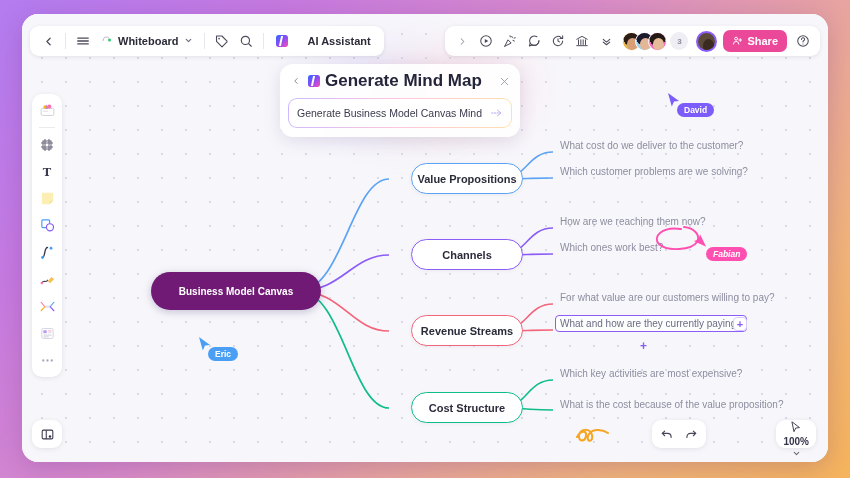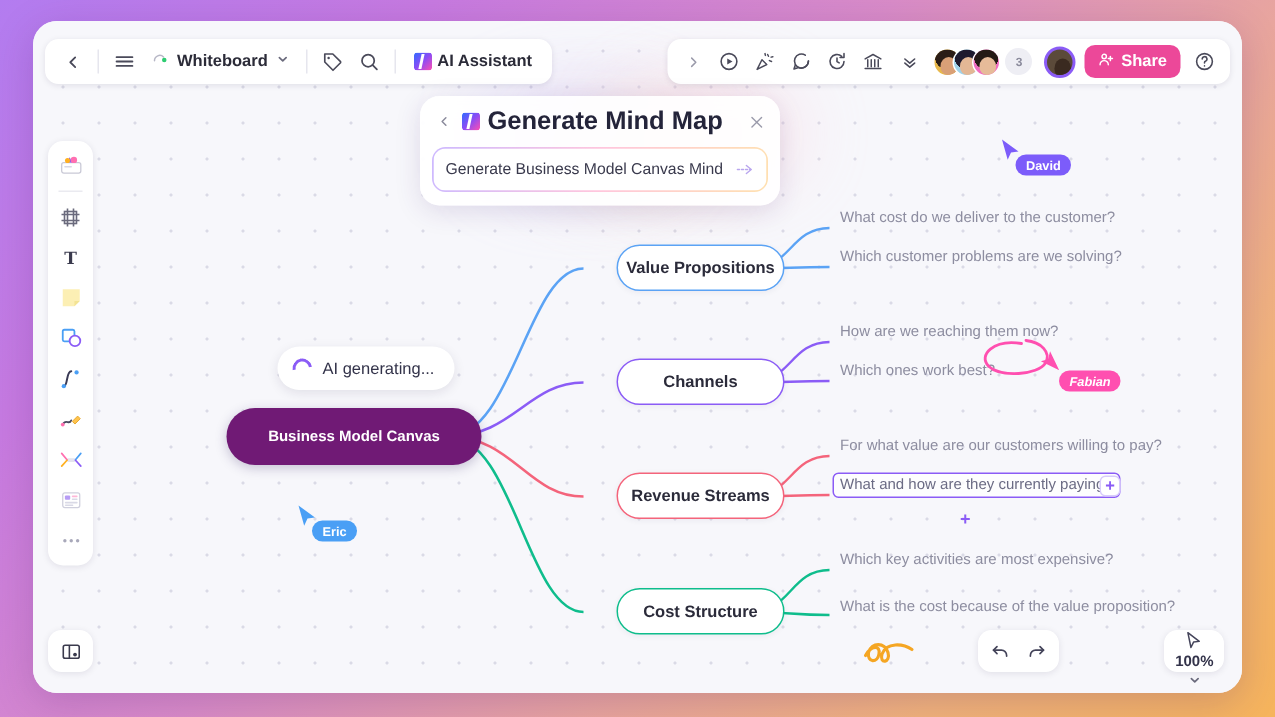--- a/index.html
+++ b/index.html
@@ -58,21 +58,21 @@
     width: 24px; height: 24px; border-radius: 6px; cursor: pointer;
     color: #4a4a5a;
   }
   .tb-sep { width: 1px; height: 16px; background: #e6e6ee; margin: 0 5px; }
   .doc-chip {
     display: flex; align-items: center; gap: 5px;
     padding: 0 6px; height: 24px; border-radius: 6px; cursor: pointer;
     font-size: 11px; color: #2b2b38; font-weight: 600; white-space: nowrap;
   }
   .ai-chip {
-    display: flex; align-items: center; gap: 4px;
+    display: flex; align-items: center; gap: 20px;
     padding: 0 7px; height: 24px; border-radius: 6px; cursor: pointer;
     font-size: 11px; color: #2b2b38; font-weight: 600; white-space: nowrap;
   }
   .ai-mark {
     width: 12px; height: 12px; border-radius: 2px; flex: none;
     background: linear-gradient(135deg,#2f6bff 0%, #8b4cf5 50%, #ff4fb0 100%);
     -webkit-mask: linear-gradient(#000,#000);
     position: relative;
   }
   .ai-mark::after {
@@ -552,24 +552,20 @@
 
       <div class="leaf" style="left:535px; top:352px;">Which key activities are most expensive?</div>
       <div class="leaf" style="left:535px; top:383px;">What is the cost because of the value proposition?</div>
     </div>
 
     <svg style="position:absolute;inset:0;pointer-events:none;" width="806" height="448">
       <path d="M659 215 C 640 212, 630 223, 637 230 C 645 238, 670 236, 675 228 C 679 221, 672 214, 662 213" stroke="#ff4fb0" stroke-width="1.9" fill="none" stroke-linecap="round"></path>
       <path d="M555 423 C 559 416, 565 416, 564 422 C 563 428, 556 428, 557 421 C 559 414, 568 414, 570 421 C 572 428, 564 429, 566 422 C 569 414, 580 415, 586 419" stroke="#f5a623" stroke-width="2.1" fill="none" stroke-linecap="round" stroke-linejoin="round"></path>
     </svg>
 
-    <div id="ai-gen">
-      <span class="spinner"></span>
-      <span>AI generating...</span>
-    </div>
 
     <div class="cursor" style="left:645px; top:78px;">
       <svg width="14" height="16" viewBox="0 0 14 16">
         <path d="M1 1 L12 9 L7 9.6 L4.8 14.5 Z" fill="#7c5cfa"></path>
       </svg>
       <span class="tag" style="background:#7c5cfa;">David</span>
     </div>
 
     <div class="cursor" style="left:670px; top:219px;font-style:italic;">
       <svg width="14" height="16" viewBox="0 0 14 16" style="transform:rotate(170deg);">

